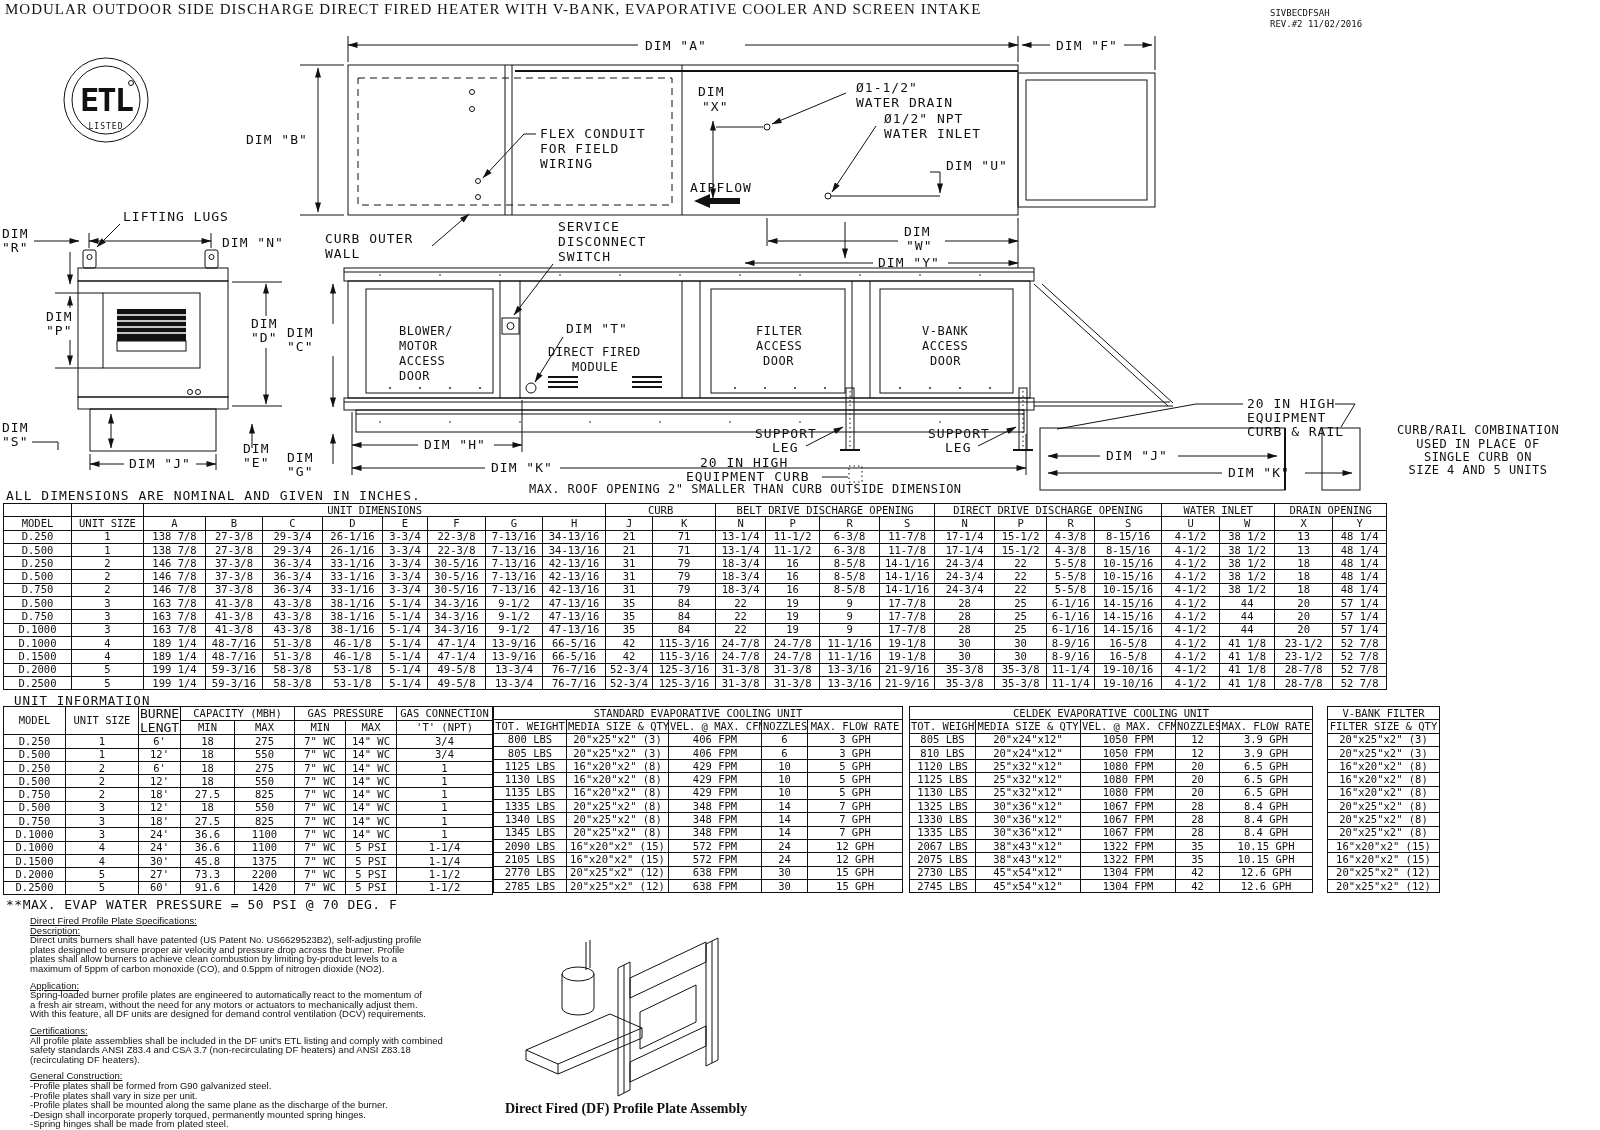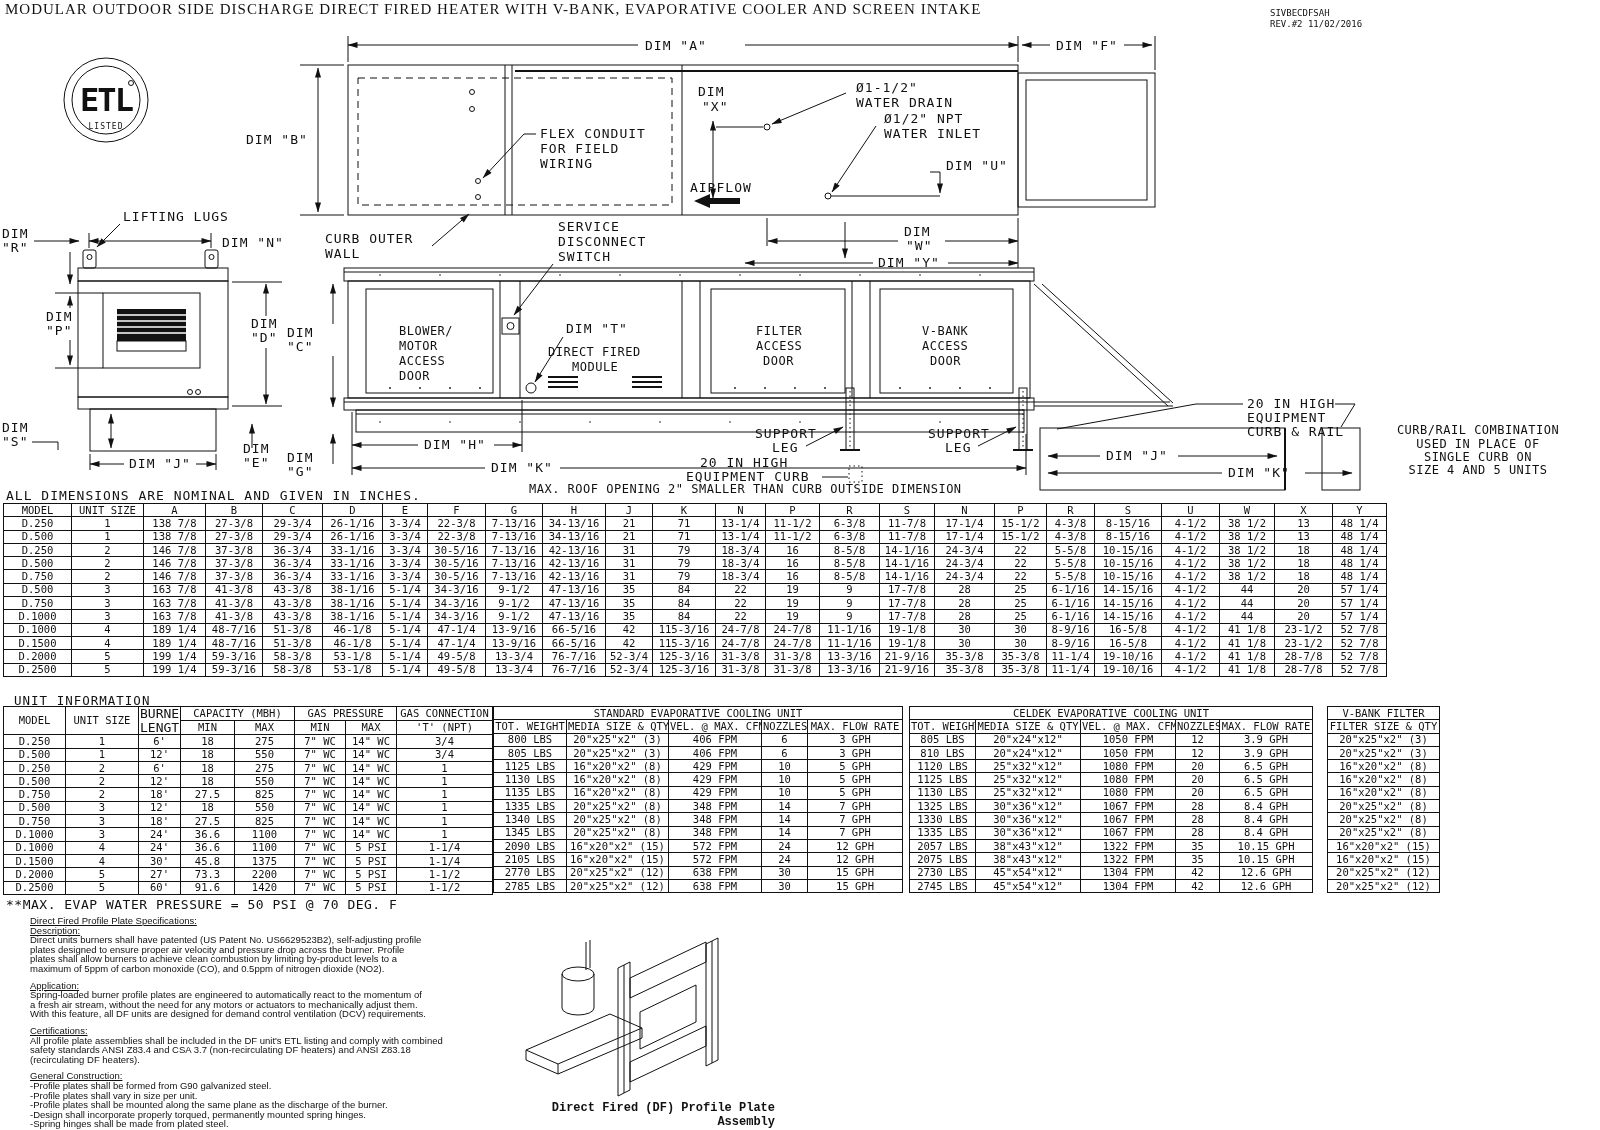--- a/index.html
+++ b/index.html
@@ -16,22 +16,22 @@
   svg text.s12{font-size:12px;letter-spacing:0.5px;}
   svg text.logo{font-size:32px;font-weight:bold;letter-spacing:-2px;}
   svg text.logosub{font-size:8px;letter-spacing:1px;}
   table.dt{border-collapse:collapse;table-layout:fixed;font-size:10.5px;}
   table.dt th,table.dt td{border:1px solid #111;padding:0 1px;text-align:center;font-weight:normal;
     height:12.3px;line-height:1.05;overflow:hidden;white-space:nowrap;}
   table.dt th{font-size:10.5px;}
   .specs{left:30px;top:916px;width:480px;font-family:"Liberation Sans",sans-serif;font-size:9.5px;line-height:9.6px;}
   .specs .sec{margin-bottom:7px;}
   .specs .hd{text-decoration:underline;font-weight:normal;}
-  .caption{left:505px;top:1101px;width:270px;text-align:right;font-family:Liberation Mono, monospace;
-    font-size:12px;font-weight:bold;}
+  .caption{left:505px;top:1101px;width:270px;text-align:left;font-family:Liberation Serif, serif;
+    font-size:14px;font-weight:bold;}
   .wnote{left:6px;top:897px;font-size:13px;letter-spacing:0.5px;}
   .uinfo{left:6px;top:693px;font-size:12.5px;letter-spacing:1px;margin-left:8px;}
 </style>
 </head>
 <body>
 
 <div class="abs title">MODULAR OUTDOOR SIDE DISCHARGE DIRECT FIRED HEATER WITH V-BANK, EVAPORATIVE COOLER AND SCREEN INTAKE</div>
 <div class="abs docinfo">
   <div>SIVBECDFSAH</div>
   <div>REV.#2  11/02/2016</div>
@@ -381,20 +381,30 @@
       <col style="width:52px">
       <col style="width:48px">
       <col style="width:67px">
     <col style="width:58px">
       <col style="width:55px">
       <col style="width:58px">
       <col style="width:54px">
   </colgroup>
   <thead>
     <tr>
+      <th></th>
+      <th></th>
+      <th colspan="8">UNIT DIMENSIONS</th>
+      <th colspan="2">CURB</th>
+      <th colspan="4">BELT DRIVE DISCHARGE OPENING</th>
+      <th colspan="4">DIRECT DRIVE DISCHARGE OPENING</th>
+      <th colspan="2">WATER INLET</th>
+      <th colspan="2">DRAIN OPENING</th>
+    </tr>
+    <tr>
         <th>MODEL</th>
         <th>UNIT SIZE</th>
         <th>A</th>
         <th>B</th>
         <th>C</th>
         <th>D</th>
         <th>E</th>
         <th>F</th>
         <th>G</th>
         <th>H</th>
@@ -1063,21 +1073,21 @@
         <td>8.4 GPH</td>
       </tr>
       <tr>
         <td>1335 LBS</td>
         <td>30"x36"x12"</td>
         <td>1067 FPM</td>
         <td>28</td>
         <td>8.4 GPH</td>
       </tr>
       <tr>
-        <td>2057 LBS</td>
+        <td>2067 LBS</td>
         <td>38"x43"x12"</td>
         <td>1322 FPM</td>
         <td>35</td>
         <td>10.15 GPH</td>
       </tr>
       <tr>
         <td>2075 LBS</td>
         <td>38"x43"x12"</td>
         <td>1322 FPM</td>
         <td>35</td>

